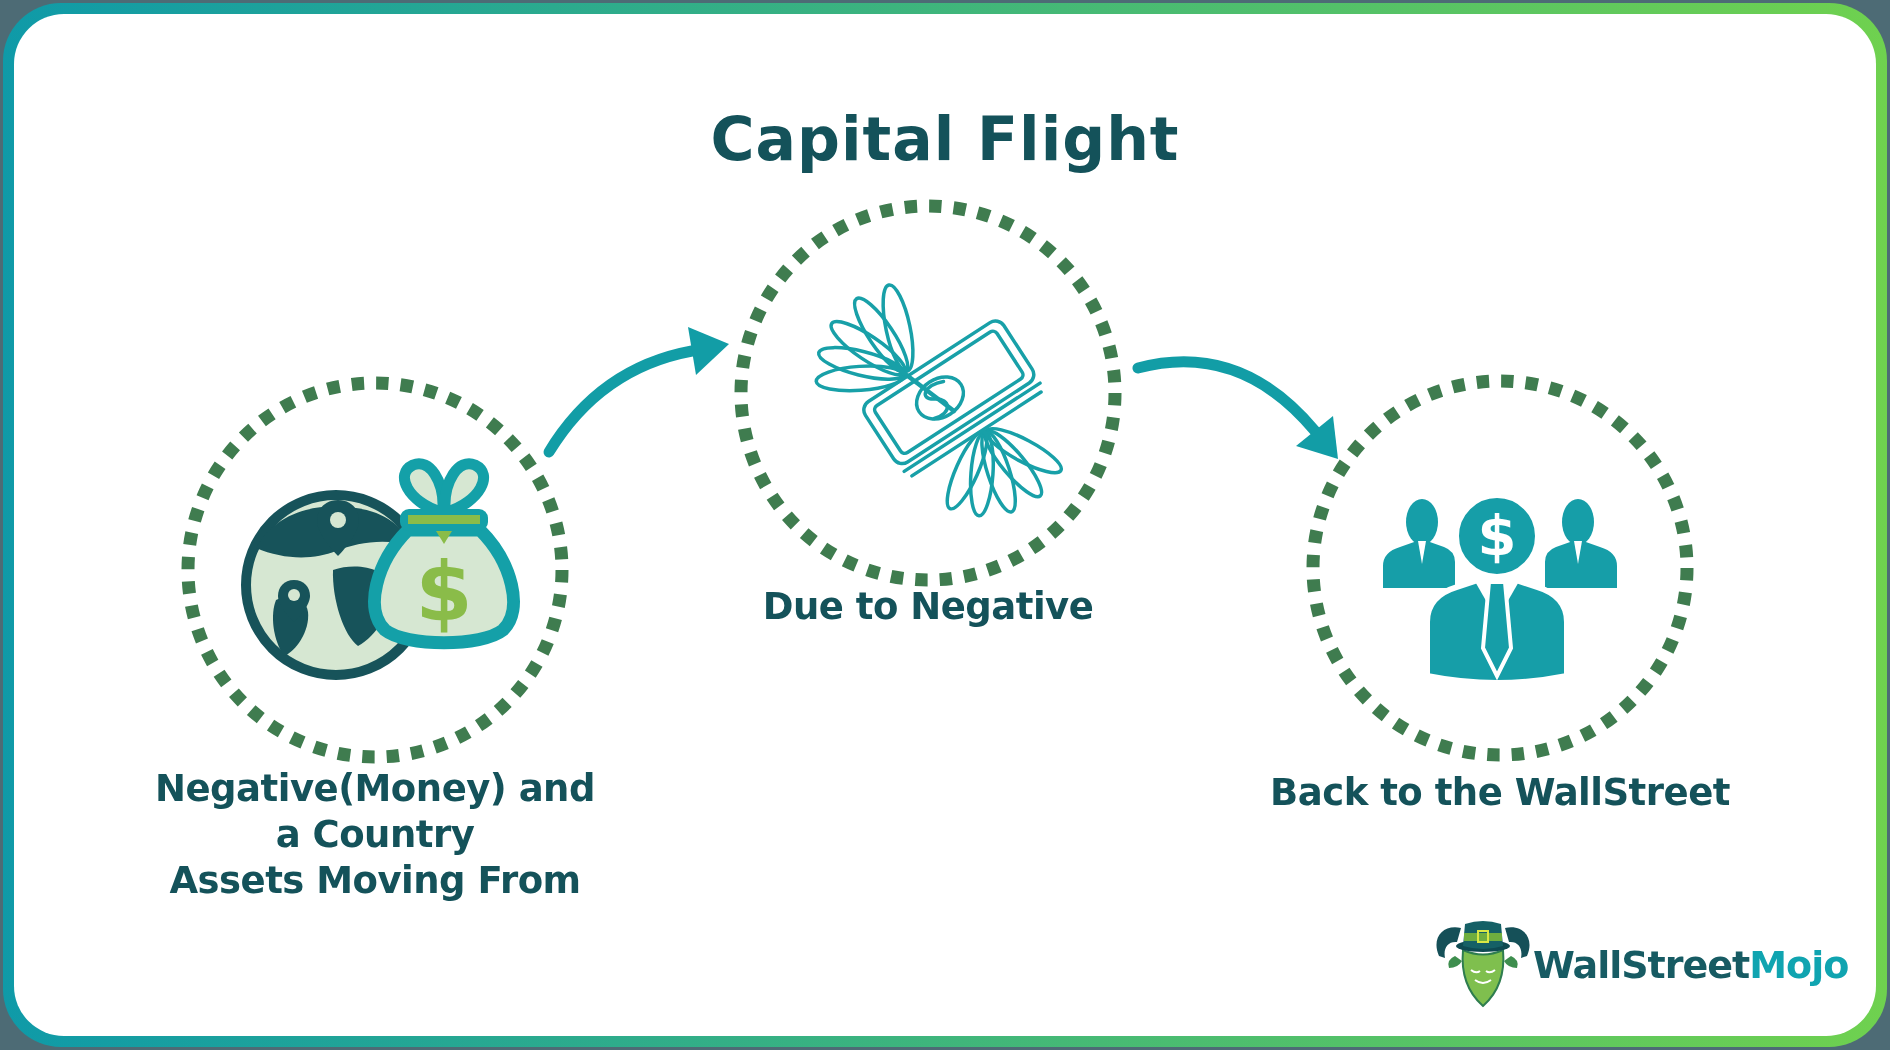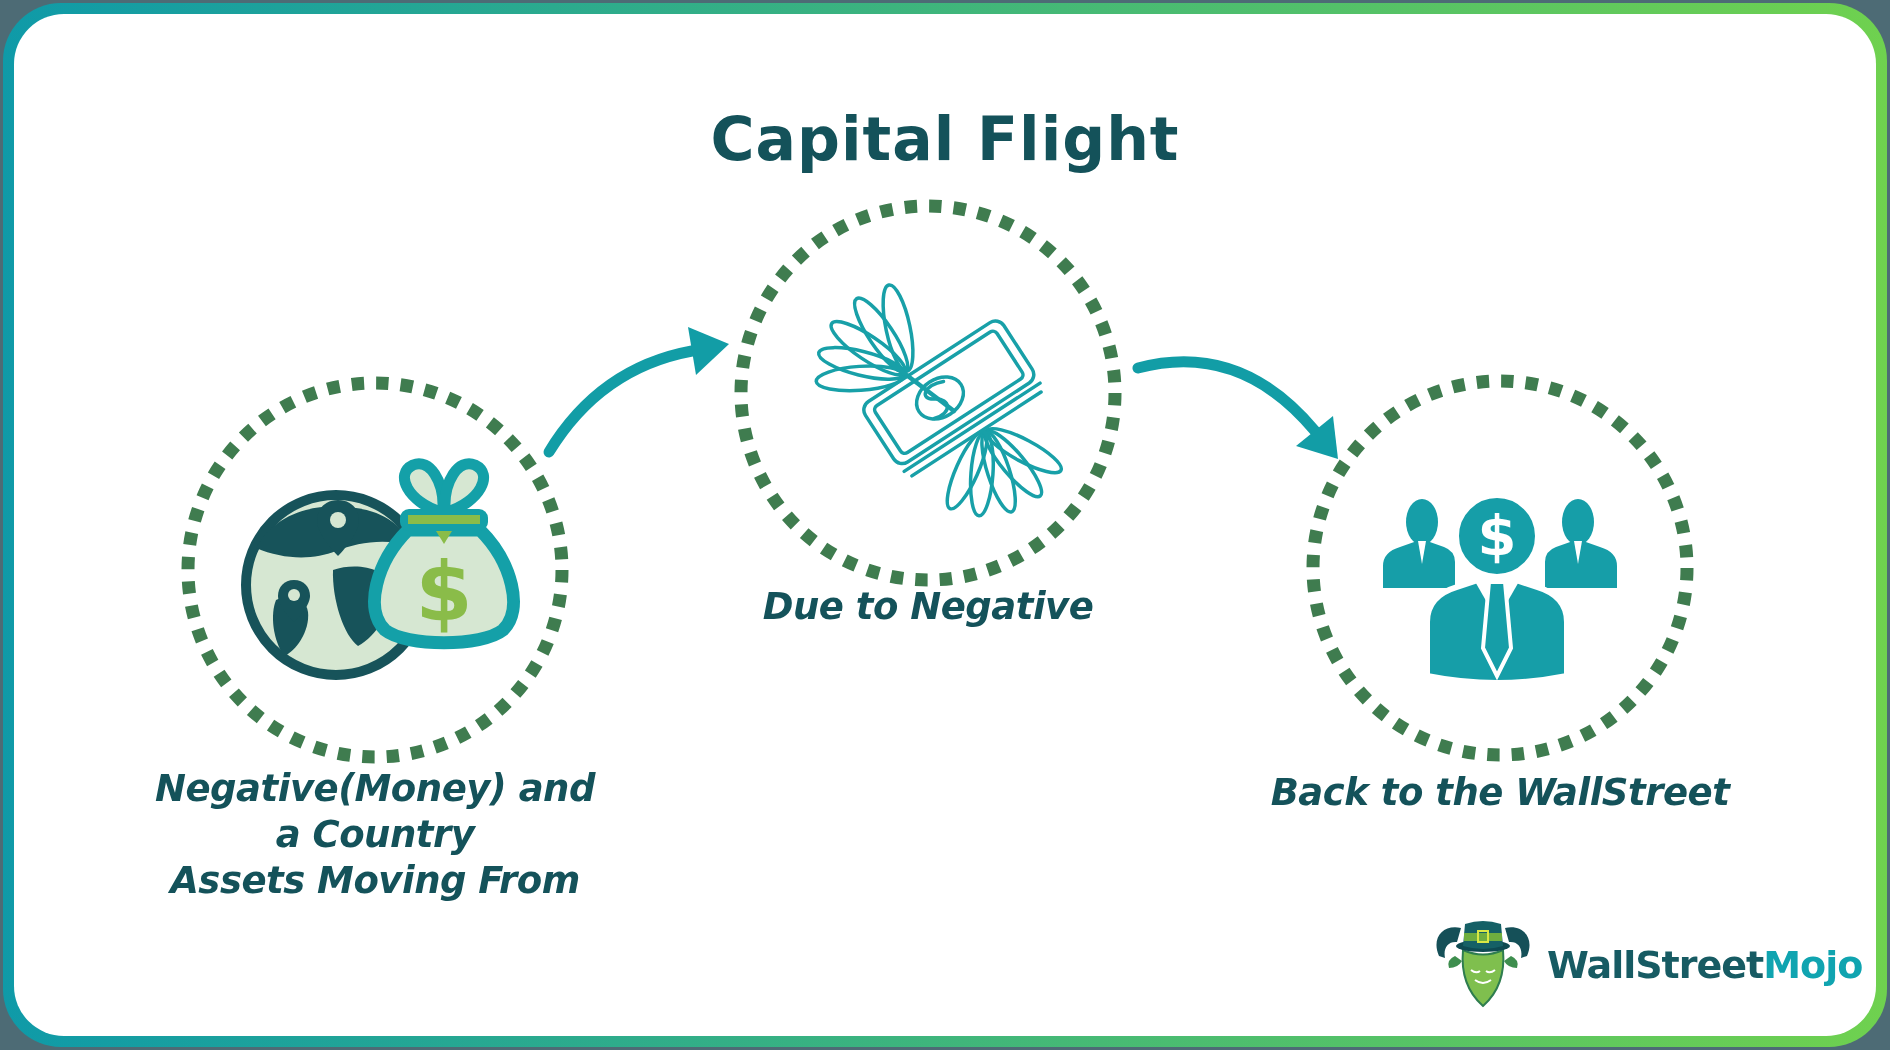--- a/index.html
+++ b/index.html
@@ -15,26 +15,26 @@
     position:absolute;top:64px;left:0;right:0;text-align:center;
     font-size:60px;font-weight:bold;letter-spacing:1px;color:#14525a;
   }
   .diagram-svg{position:absolute;left:0;top:0;}
   .dash{fill:none;stroke:#3f7c4f;stroke-width:13;stroke-dasharray:12.4 12.1;}
   .arrow-line{fill:none;stroke:#129da6;stroke-width:11;stroke-linecap:round;}
   .arrow-head{fill:#129da6;}
   .icon-abs{position:absolute;}
   .step-label{
     position:absolute;text-align:center;color:#14525a;
-    font-size:37px;font-weight:bold;line-height:46px;letter-spacing:-0.5px;font-style:italic;
+    font-size:37px;font-weight:bold;line-height:46px;letter-spacing:-0.5px;
   }
   .label-left{left:135px;top:766px;width:480px;}
   .label-mid{left:688px;top:584px;width:480px;}
   .label-right{left:1230px;top:770px;width:540px;}
-  .brand{position:absolute;left:1433px;top:918px;display:flex;align-items:center;gap:14px;}
+  .brand{position:absolute;left:1433px;top:918px;display:flex;align-items:center;gap:0;}
   .brand-text{font-size:38px;font-weight:bold;letter-spacing:-1px;white-space:nowrap;}
   .brand-primary{color:#175b63;}
   .brand-accent{color:#10a4b0;}
   .money-line{fill:none;stroke:#18a0a8;stroke-width:3.5;stroke-linecap:round;stroke-linejoin:round;}
 </style>
 </head>
 <body>
 
 <div class="frame">
   <div class="card"></div>

